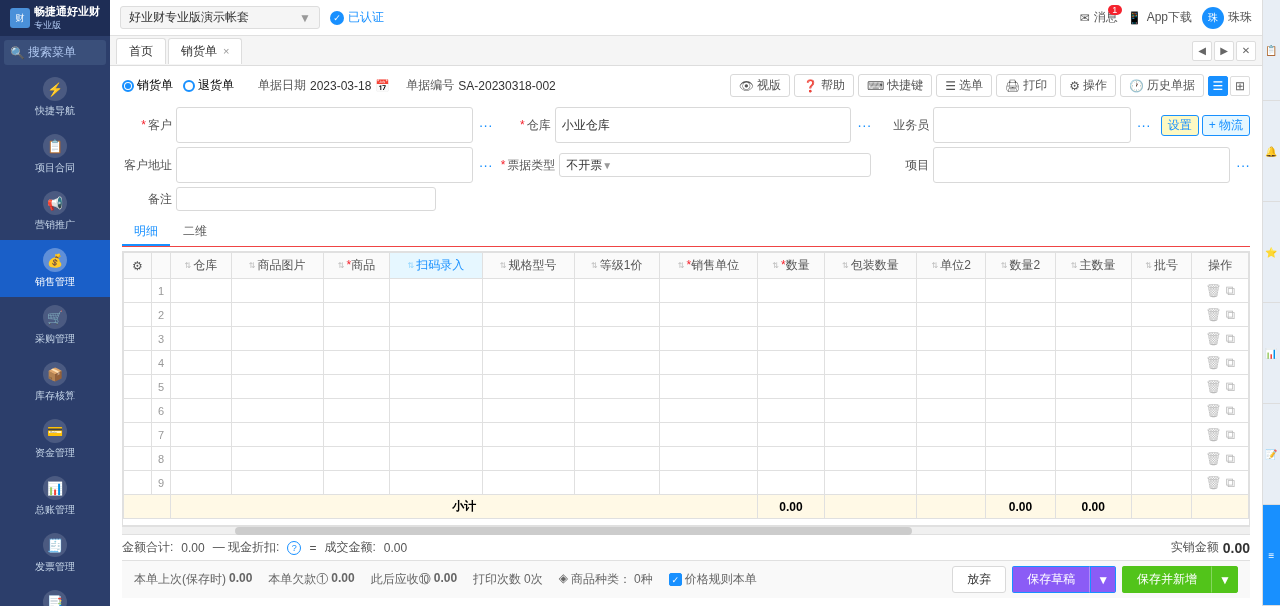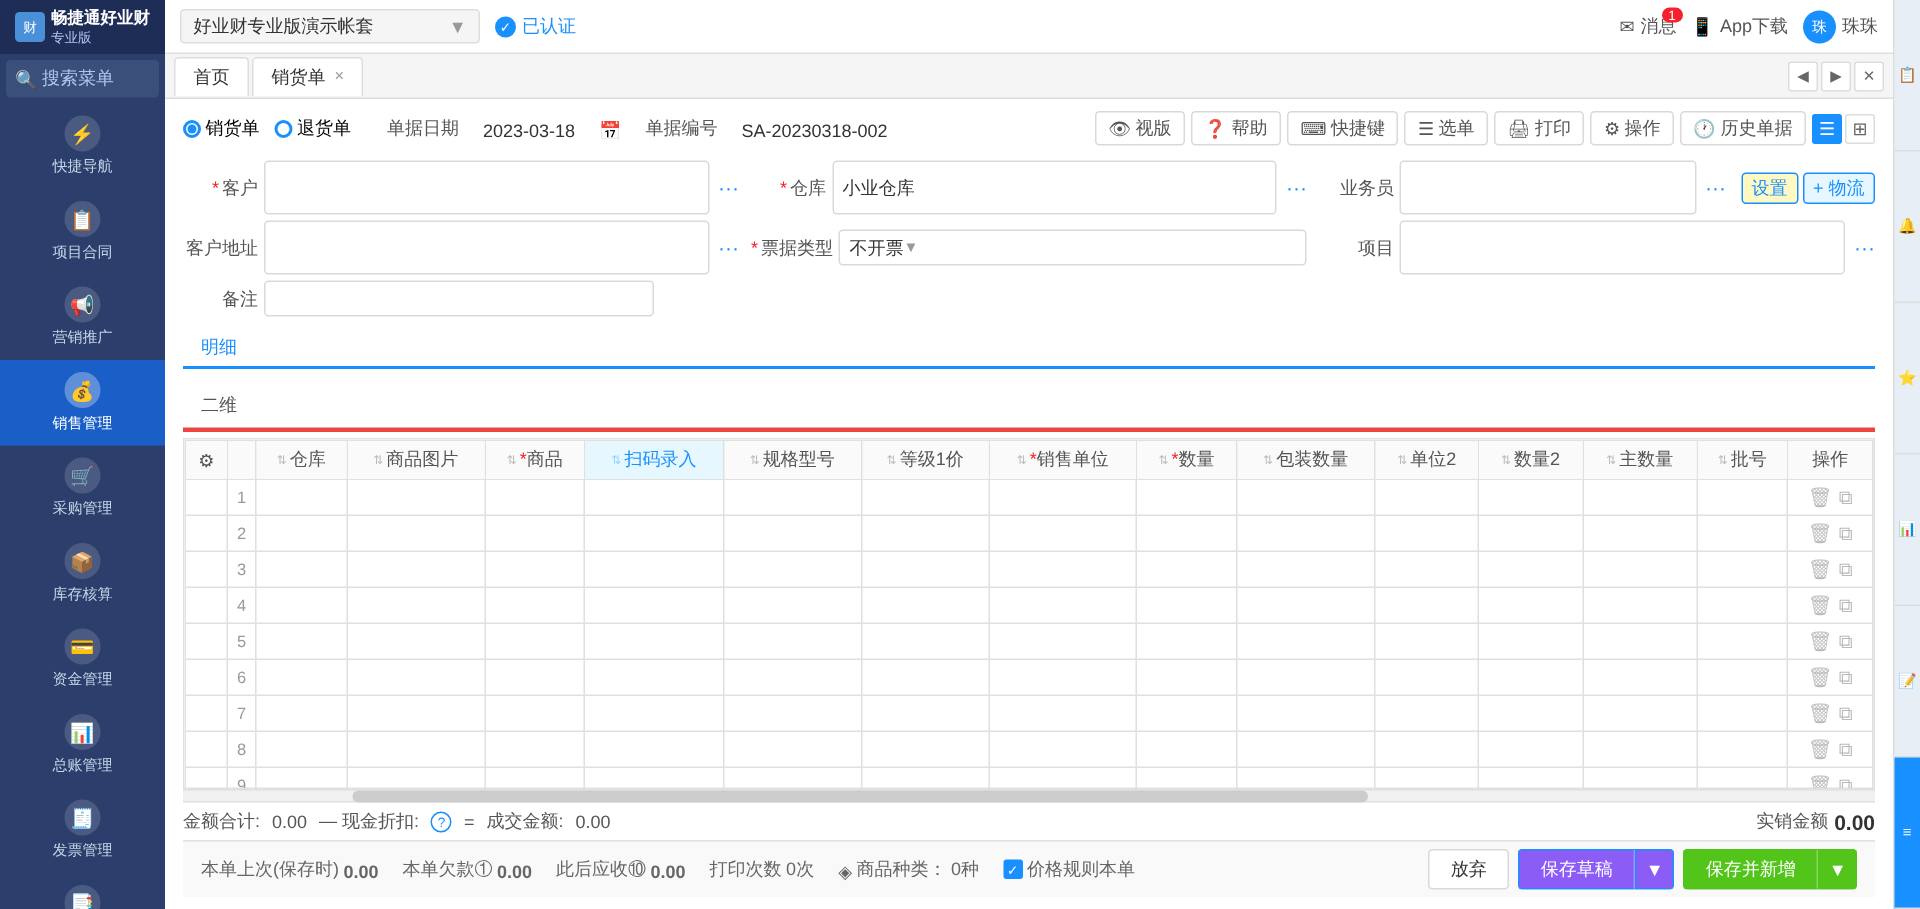--- a/index.html
+++ b/index.html
@@ -40,36 +40,36 @@
     
     .content-area { flex: 1; background: #fff; padding: 8px 12px; overflow: hidden; display: flex; flex-direction: column; }
 
     
     .form-header { display: flex; align-items: center; gap: 8px; padding-bottom: 6px; flex-shrink: 0; }
     .radio-group { display: flex; gap: 10px; }
     .radio-item { display: flex; align-items: center; gap: 3px; cursor: pointer; }
     .radio-dot { width: 12px; height: 12px; border-radius: 50%; border: 2px solid #1890ff; display: flex; align-items: center; justify-content: center; }
     .radio-dot.checked::after { content: ''; width: 6px; height: 6px; border-radius: 50%; background: #1890ff; }
     .form-meta { display: flex; align-items: center; gap: 16px; margin-left: 16px; }
-    .form-meta-item { display: flex; align-items: flex-end; gap: 16px; color: #555; }
+    .form-meta-item { display: flex; align-items: center; gap: 4px; color: #555; }
     .form-actions { display: flex; gap: 4px; margin-left: auto; }
     .form-action-btn { padding: 2px 8px; border: 1px solid #d9d9d9; border-radius: 3px; cursor: pointer; font-size: 11px; color: #555; background: #fff; display: flex; align-items: center; gap: 3px; }
 
     
     .form-fields { display: grid; grid-template-columns: 1fr 1fr 1fr; gap: 4px 8px; padding: 4px 0; flex-shrink: 0; }
     .form-row { display: flex; align-items: center; gap: 4px; }
     .form-label { color: #555; min-width: 50px; text-align: right; flex-shrink: 0; font-size: 12px; }
     .form-label.required::before { content: '*'; color: #f5222d; margin-right: 2px; }
     .form-input { flex: 1; border: 1px solid #d9d9d9; border-radius: 3px; padding: 2px 6px; font-size: 12px; height: 36px; color: #333; background: #fff; }
     .form-input-dots { color: #1890ff; cursor: pointer; font-size: 14px; margin-left: 2px; }
     .form-select { flex: 1; border: 1px solid #d9d9d9; border-radius: 3px; padding: 2px 6px; font-size: 12px; height: 24px; color: #333; background: #fff; display: flex; align-items: center; cursor: pointer; }
     .form-textarea { border: 1px solid #d9d9d9; border-radius: 3px; padding: 2px 6px; font-size: 12px; width: 260px; height: 24px; color: #333; background: #fff; }
 
     
-    .detail-tabs { display: flex; gap: 12px; border-bottom: 3px solid #ef4444; margin-top: 4px; flex-shrink: 0; flex-direction: column; }
+    .detail-tabs { display: flex; gap: 1px; border-bottom: 1px solid #ef4444; margin-top: 4px; flex-shrink: 0; }
     .detail-tab { padding: 4px 12px; cursor: pointer; color: #555; border-bottom: 2px solid transparent; font-size: 12px; }
     .detail-tab.active { color: #1890ff; border-bottom-color: #1890ff; }
 
     
     .table-container { flex: 1; overflow: auto; border: 1px solid #e0e0e0; margin-top: 4px; position: relative; }
     .data-table { width: 100%; border-collapse: collapse; font-size: 11px; }
     .data-table thead tr { background: #fafafa; position: sticky; top: 0; z-index: 2; }
     .data-table th { border: 1px solid #e0e0e0; padding: 4px 6px; text-align: center; white-space: nowrap; font-weight: normal; color: #555; background: #fafafa; }
     .data-table th .th-inner { display: flex; align-items: center; justify-content: center; gap: 2px; }
     .data-table td { border: 1px solid #e0e0e0; padding: 3px 6px; text-align: center; height: 24px; }
@@ -83,21 +83,21 @@
     .subtotal-label { text-align: left; padding-left: 8px; }
 
     
     .bottom-bar { display: flex; align-items: center; gap: 8px; padding: 4px 0; border-top: 1px solid #e0e0e0; flex-shrink: 0; font-size: 12px; color: #555; }
     .bottom-right { margin-left: auto; display: flex; align-items: center; gap: 6px; }
     .shijiao-amount { display: flex; align-items: center; gap: 4px; font-size: 13px; }
     .amount-value { color: #333; font-weight: bold; font-size: 14px; }
 
     
     .footer-bar { background: #f9f9f9; border-top: 1px solid #e0e0e0; padding: 5px 12px; display: flex; align-items: center; gap: 16px; flex-shrink: 0; font-size: 11px; color: #666; }
-    .footer-item { display: flex; align-items: flex-end; gap: 3px; }
+    .footer-item { display: flex; align-items: flex-start; gap: 3px; }
     .footer-actions { margin-left: auto; display: flex; gap: 6px; }
     .btn { padding: 4px 14px; border-radius: 3px; cursor: pointer; font-size: 12px; border: 1px solid #d9d9d9; background: #fff; color: #333; }
     .btn-primary { background: #8b5cf6; color: #fff; border-color: #1890ff; }
     .btn-green { background: #52c41a; color: #fff; border-color: #52c41a; }
     .btn-split { display: flex; align-items: stretch; border-radius: 3px; overflow: hidden; }
     .btn-split .btn-main { border-radius: 0; border-right: 1px solid rgba(255,255,255,0.3); }
     .btn-split .btn-arrow { border-radius: 0; padding: 4px 6px; }
     .checkbox-item { display: flex; align-items: center; gap: 3px; }
     .checkbox-box { width: 13px; height: 13px; border: 1px solid #1890ff; border-radius: 2px; background: #1890ff; display: flex; align-items: center; justify-content: center; }
     .checkbox-box::after { content: '✓'; color: #fff; font-size: 9px; }

